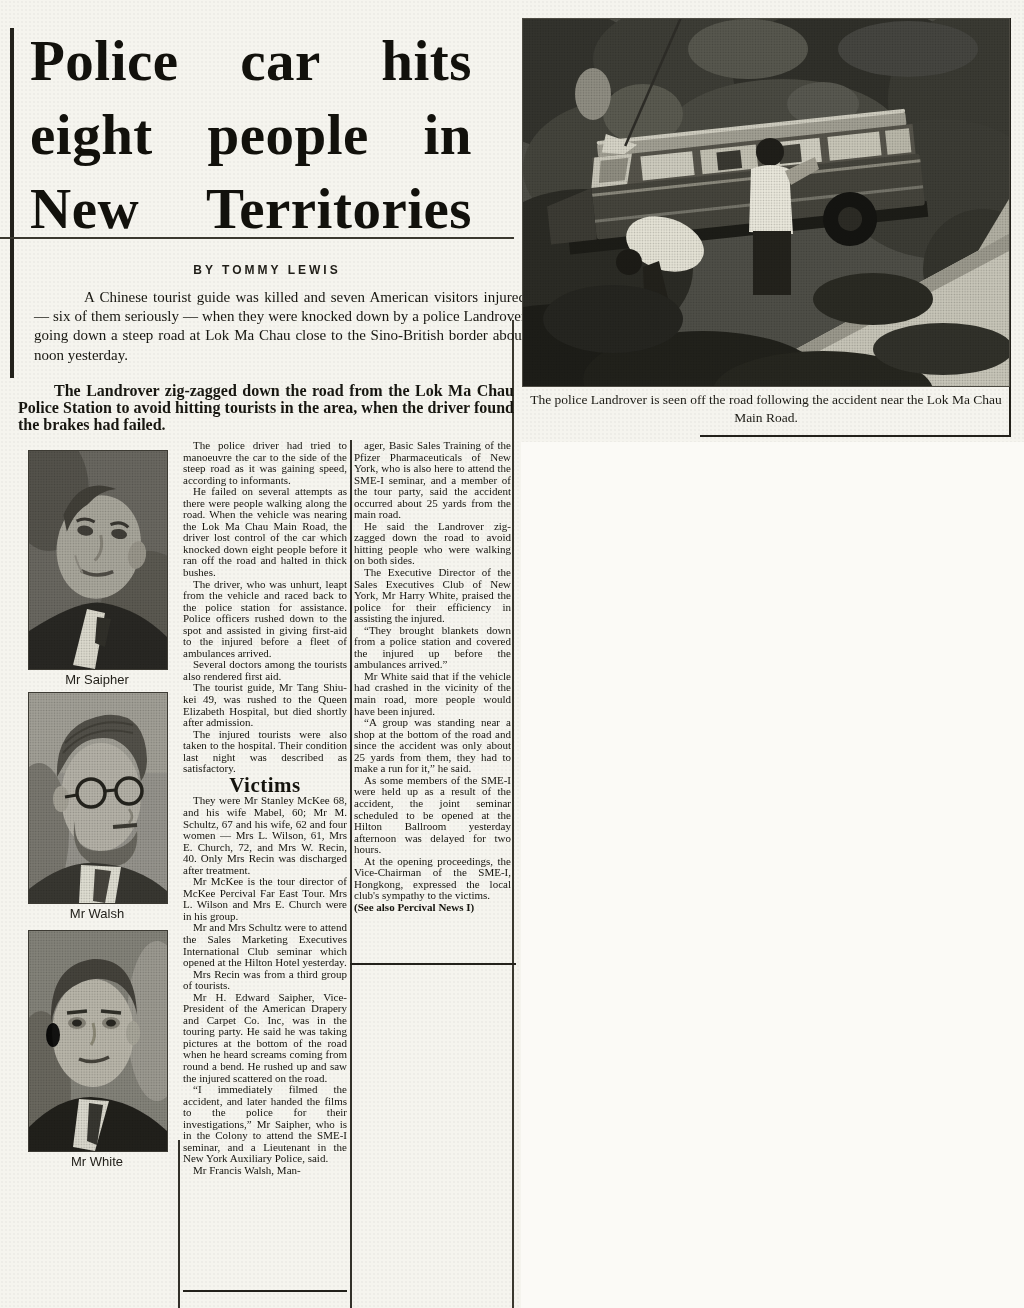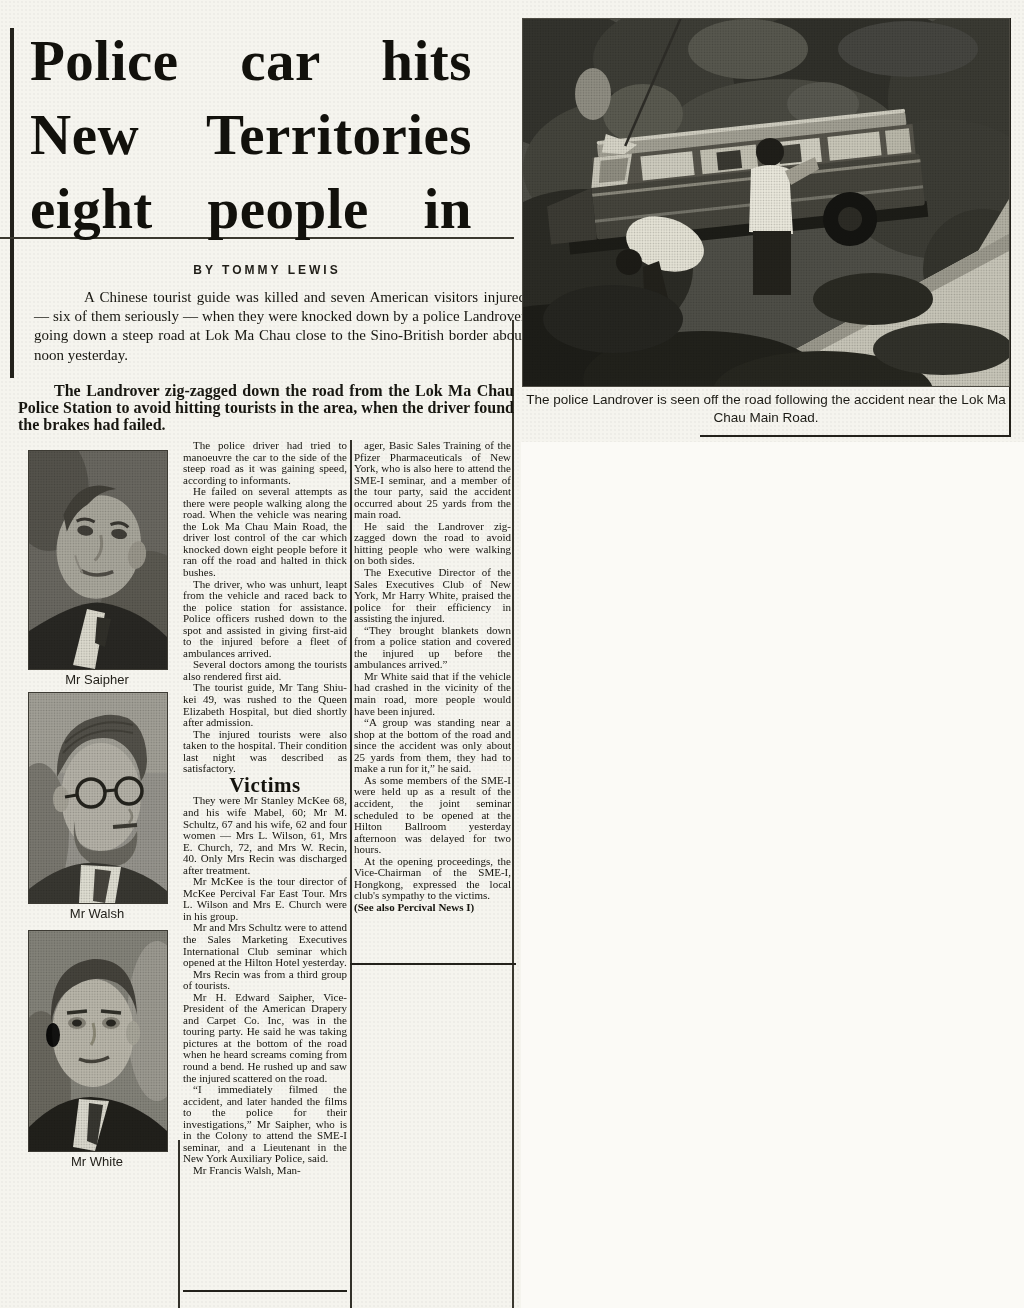--- a/index.html
+++ b/index.html
@@ -20,21 +20,21 @@
     font-weight:400;text-align:justify;text-indent:50px;}
   .lead2{position:absolute;left:18px;top:383px;width:496px;margin:0;font-size:16px;line-height:16.8px;
     font-weight:700;text-align:justify;text-indent:36px;}
   
   .main-photo{position:absolute;left:522px;top:18px;width:486px;height:367px;margin:0;
     border:1px solid #4c4a42;overflow:hidden;background:#4c4c46;}
   .dots{position:absolute;inset:0;pointer-events:none;
     background-image:radial-gradient(rgba(15,15,12,.22) .6px, transparent 1px);
     background-size:2.7px 2.7px;}
   .photo-caption{position:absolute;left:524px;top:391px;width:484px;text-align:center;
-    font-family:Liberation Sans, sans-serif;font-size:13.5px;line-height:17.5px;color:#1c1b15;}
+    font-family:Liberation Serif, serif;font-size:13.5px;line-height:17.5px;color:#1c1b15;}
   
   .portrait{position:absolute;left:28px;width:138px;margin:0;border:1px solid #3c3a33;overflow:hidden;background:#777;}
   .portrait-label{position:absolute;left:22px;width:150px;text-align:center;
     font-family:"Liberation Sans",sans-serif;font-size:13px;color:#23211b;}
   
   .col{position:absolute;text-align:justify;font-size:11px;line-height:11.55px;color:#15140e;font-family:Liberation Serif, serif;}
   .col p{margin:0;text-indent:10px;}
   .col1{left:183px;top:440px;width:164px;}
   .col2{left:354px;top:440px;width:157px;}
   .subhead{margin:5px 0 4px 0;text-align:center;text-indent:0;font-size:21px;font-weight:700;letter-spacing:.5px;}
@@ -52,22 +52,22 @@
   <div class="rule" style="left:350px;top:440px;width:2px;height:868px;background:#33312a;"></div>
   <div class="rule" style="left:512px;top:320px;width:2px;height:988px;background:#3a382f;"></div>
   <div class="rule" style="left:350px;top:963px;width:166px;height:2px;"></div>
   <div class="rule" style="left:183px;top:1290px;width:164px;height:2px;"></div>
   <div class="rule" style="left:178px;top:1140px;width:2px;height:168px;background:#33312a;"></div>
   <div class="rule" style="left:1009px;top:18px;width:2px;height:419px;"></div>
   <div class="rule" style="left:700px;top:435px;width:311px;height:2px;"></div>
 
   <div class="headline">
     <div class="h-line">Police car hits</div>
+    <div class="h-line">eight people in</div>
     <div class="h-line">New Territories</div>
-    <div class="h-line">eight people in</div>
   </div>
 
   <div class="byline">BY TOMMY LEWIS</div>
   <p class="lead">A Chinese tourist guide was killed and seven American visitors injured — six of them seriously — when they were knocked down by a police Landrover going down a steep road at Lok Ma Chau close to the Sino-British border about noon yesterday.</p>
   <p class="lead2">The Landrover zig-zagged down the road from the Lok Ma Chau Police Station to avoid hitting tourists in the area, when the driver found the brakes had failed.</p>
 
   <figure class="main-photo">
     <svg width="486" height="367" viewBox="0 0 486 367" xmlns="http://www.w3.org/2000/svg">
       <rect width="486" height="367" fill="#4e4e47"></rect>
 

